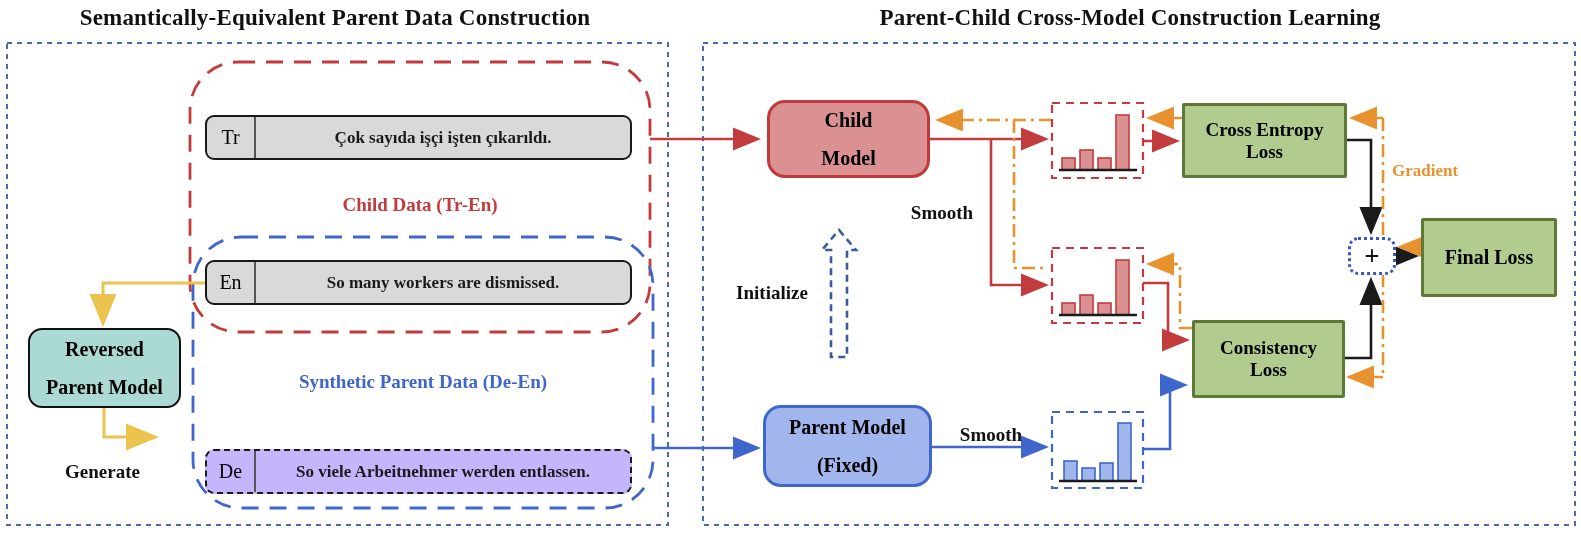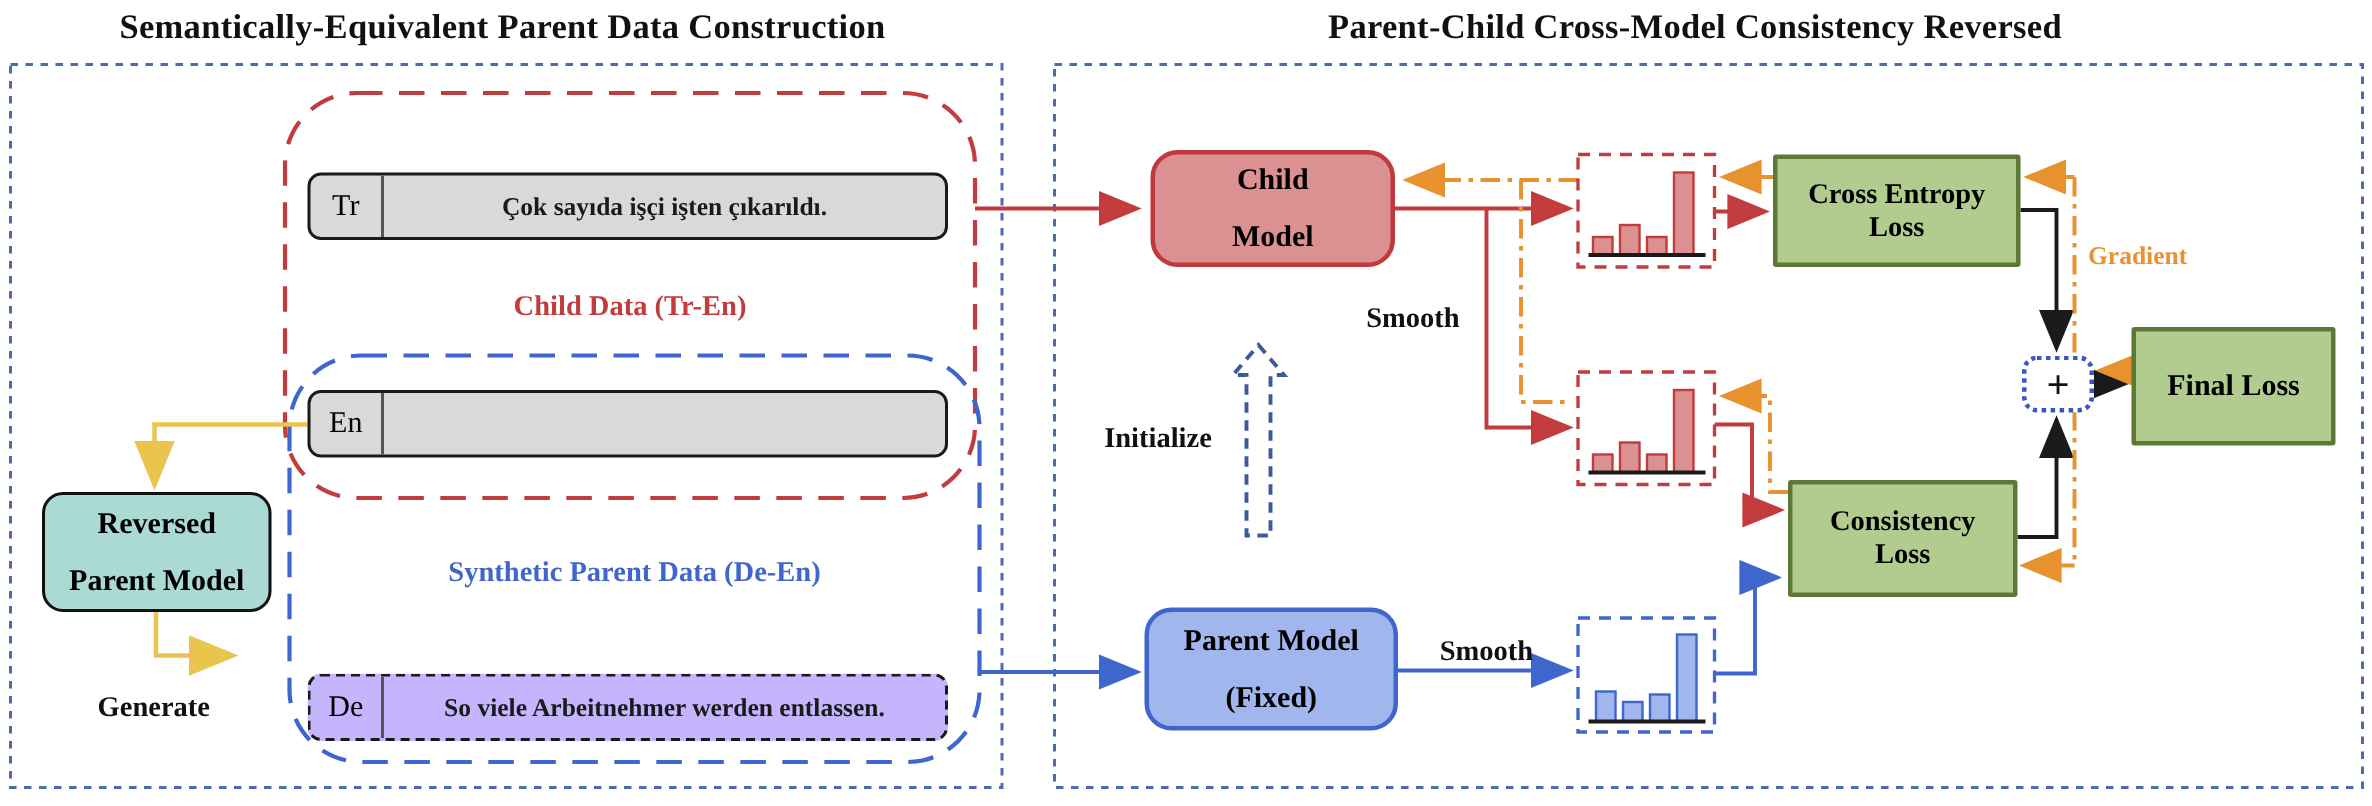--- a/index.html
+++ b/index.html
@@ -139,31 +139,32 @@
         <rect x="1064" y="461" width="13" height="20"></rect>
         <rect x="1082" y="468" width="13" height="13"></rect>
         <rect x="1100" y="463" width="13" height="18"></rect>
         <rect x="1118" y="423" width="13" height="58"></rect>
       </g>
       <line x1="1059" y1="481" x2="1137" y2="481" stroke="#1a1a1a" stroke-width="2.6"></line>
     </g>
   </svg>
 
   <div class="lbl panel-title" style="left:25px; top:5px; width:620px;">Semantically-Equivalent Parent Data Construction</div>
-  <div class="lbl panel-title" style="left:820px; top:5px; width:620px;">Parent-Child Cross-Model Consistency Reversed</div>
+  <div class="lbl panel-title" style="left:820px; top:5px; width:620px;">Parent-Child Cross-Model Construction Learning</div>
 
   <div class="sent-row" style="left:205px; top:115px; width:427px; height:45px;">
     <div class="tag">Tr</div>
     <div class="sent">Çok sayıda işçi işten çıkarıldı.</div>
   </div>
 
   <div class="lbl" style="left:190px; top:194px; width:460px; font-size:19px; color:#c23b3d;">Child Data (Tr-En)</div>
 
   <div class="sent-row" style="left:205px; top:260px; width:427px; height:45px;">
     <div class="tag">En</div>
+    <div class="sent">So many workers are dismissed.</div>
   </div>
 
   <div class="lbl" style="left:193px; top:371px; width:460px; font-size:19px; color:#3f66cc;">Synthetic Parent Data (De-En)</div>
 
   <div class="sent-row dashed-row" style="left:205px; top:416px; width:427px; height:45px;">
     <div class="tag">De</div>
     <div class="sent">So viele Arbeitnehmer werden entlassen.</div>
   </div>
 
   <div class="node model-box" style="left:28px; top:328px; width:153px; height:80px; background:#abd9d3; border:2.6px solid #111; border-radius:14px;">

